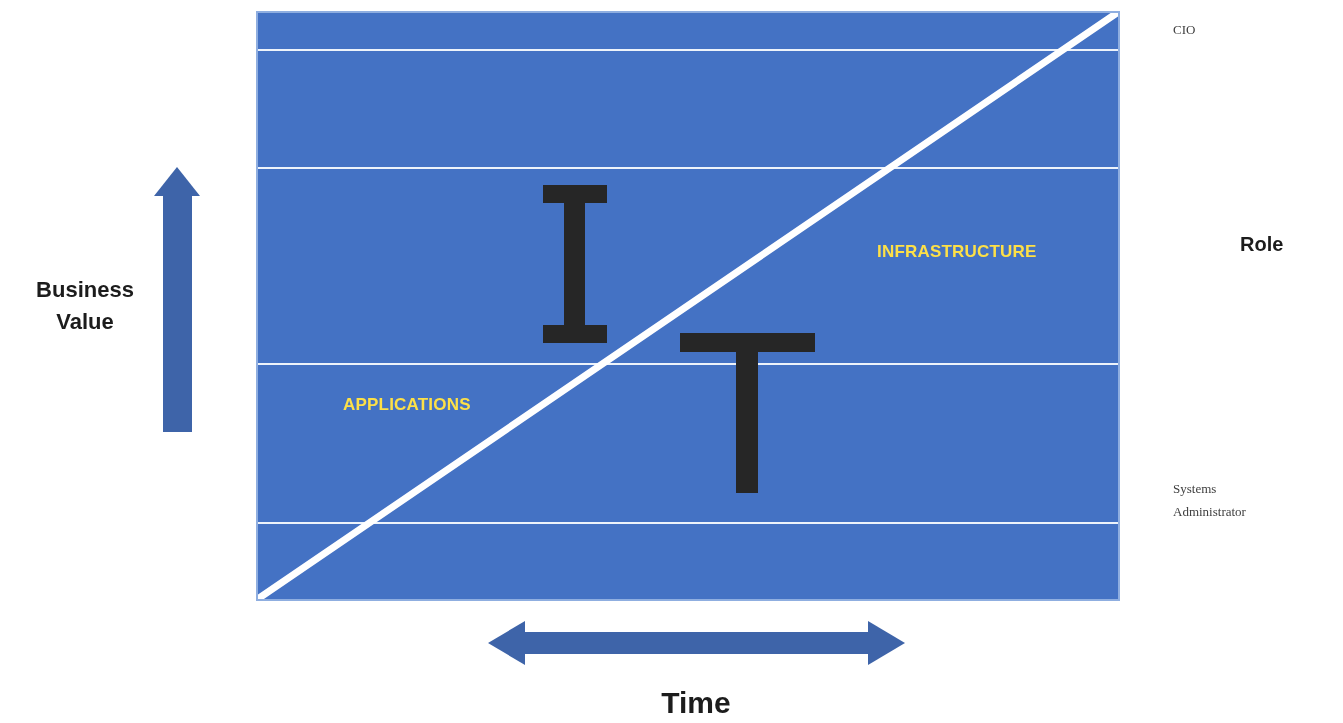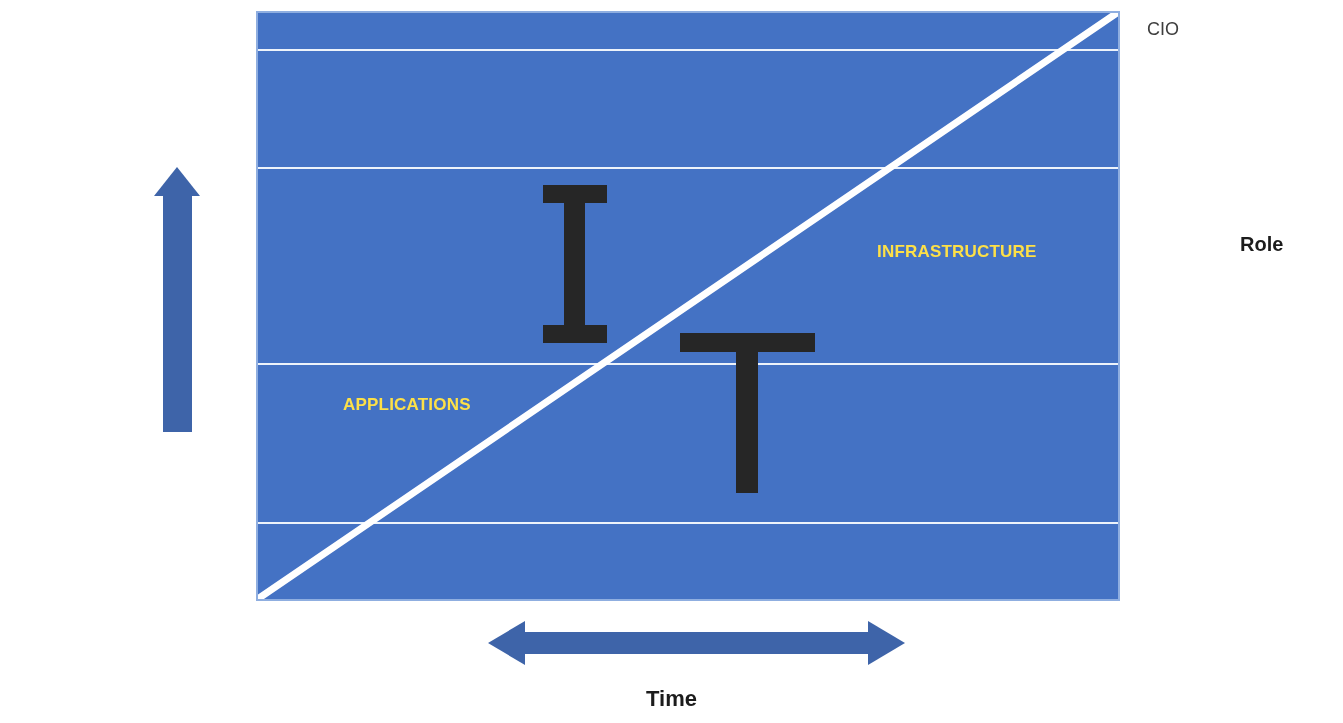--- a/index.html
+++ b/index.html
@@ -39,43 +39,45 @@
   .business-value{position:absolute;left:10px;top:274px;width:150px;text-align:center;
                   font-size:22px;font-weight:bold;line-height:32px;color:var(--heading-dark);
                   white-space:pre-line;}
   .up-arrow-head{position:absolute;left:154px;top:167px;width:0;height:0;
                  border-left:23px solid transparent;border-right:23px solid transparent;
                  border-bottom:29px solid var(--arrow-blue);}
   .up-arrow-shaft{position:absolute;left:163px;top:195px;width:29px;height:237px;
                   background:var(--arrow-blue);}
 
   
-  .role-label{position:absolute;left:1147px;font-size:18px;line-height:23px;
-              color:var(--role-gray);white-space:pre-line;}
+  .role-label{position:absolute;left:1173px;font-size:13px;line-height:23px;
+              color:var(--role-gray);white-space:pre-line;font-family:Liberation Serif, serif;}
   .role-cio{top:18px;} .role-lob{top:120px;} .role-hd{top:328px;} .role-sa{top:477px;}
   .role-axis{position:absolute;left:1240px;top:233px;font-size:20px;font-weight:bold;
              color:var(--heading-dark);}
 
   
   .time-head-left{position:absolute;left:488px;top:621px;width:0;height:0;
                   border-top:22px solid transparent;border-bottom:22px solid transparent;
                   border-right:37px solid var(--arrow-blue);}
   .time-head-right{position:absolute;left:868px;top:621px;width:0;height:0;
                    border-top:22px solid transparent;border-bottom:22px solid transparent;
                    border-left:37px solid var(--arrow-blue);}
   .time-shaft{position:absolute;left:523px;top:632px;width:347px;height:22px;
               background:var(--arrow-blue);}
-  .time-label{position:absolute;left:646px;top:686px;width:100px;
-              font-size:22px;font-weight:bold;color:var(--heading-dark);}
+  .time-label{position:absolute;left:646px;top:686px;width:100px;text-align:center;
+              font-size:30px;font-weight:bold;color:var(--heading-dark);}
 </style>
 </head>
 <body>
 
 <div class="canvas">
 
+  <div class="business-value">Business
+Value</div>
   <div class="up-arrow-head"></div>
   <div class="up-arrow-shaft"></div>
 
   <div class="panel">
     <div class="divider d1"></div>
     <div class="divider d2"></div>
     <div class="divider d3"></div>
     <div class="divider d4"></div>
     <div class="diagonal"></div>
 
@@ -87,20 +89,22 @@
       <div class="glyph i-stem"></div>
       <div class="glyph i-serif-bottom"></div>
     </div>
     <div>
       <div class="glyph t-bar"></div>
       <div class="glyph t-stem"></div>
     </div>
   </div>
 
   <div class="role-label role-cio">CIO</div>
+  <div class="role-label role-sa">Systems
+Administrator</div>
   <div class="role-axis">Role</div>
 
   <div class="time-head-left"></div>
   <div class="time-shaft"></div>
   <div class="time-head-right"></div>
   <div class="time-label">Time</div>
 
 </div>
 
 </body></html>

